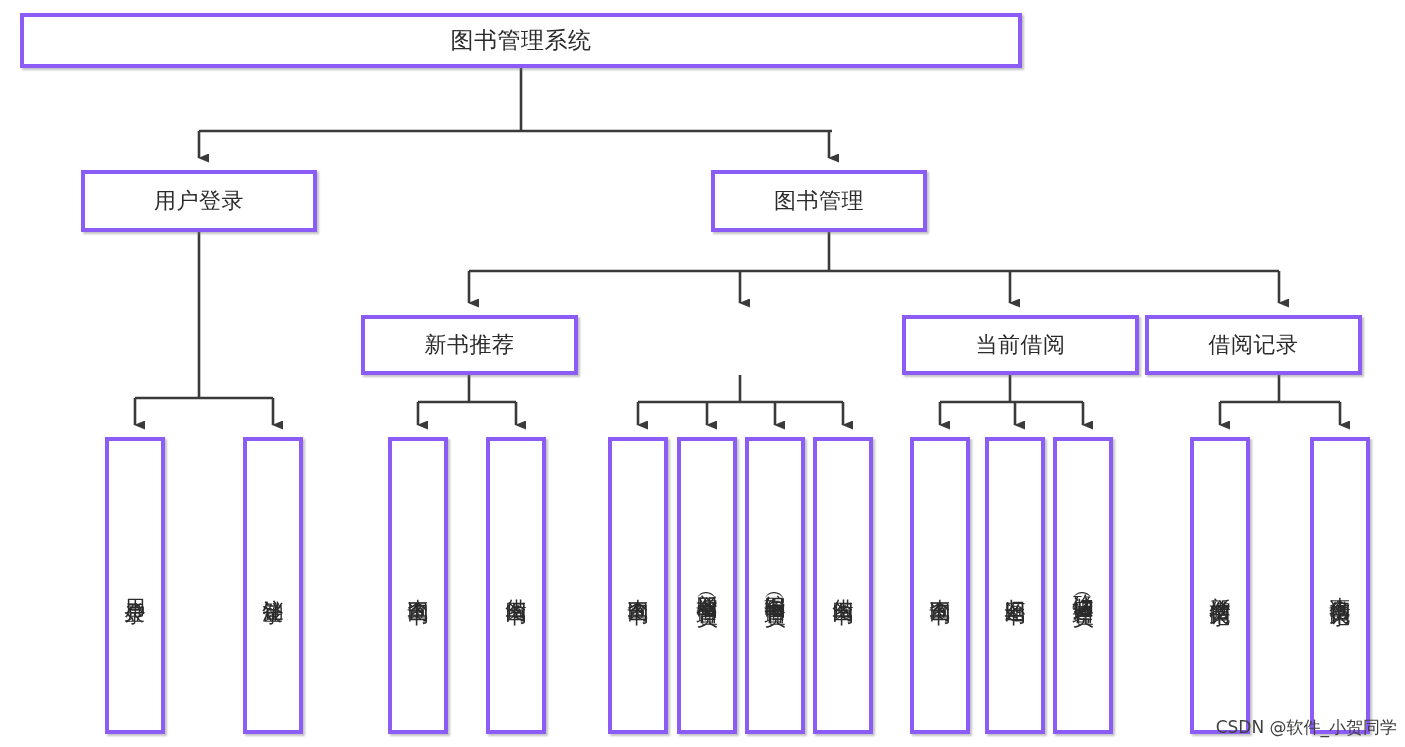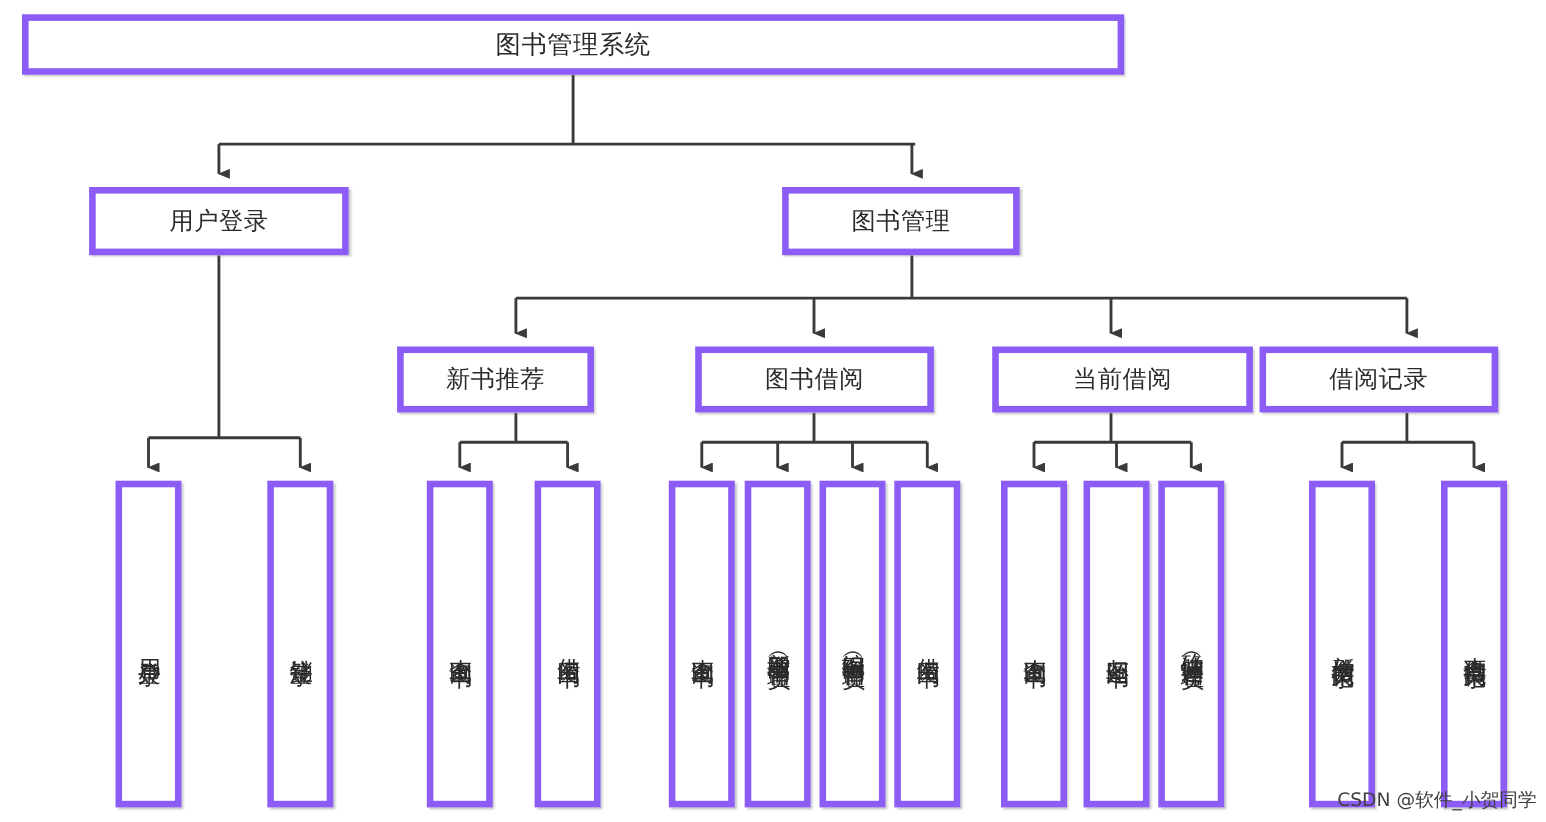--- a/index.html
+++ b/index.html
@@ -22,21 +22,21 @@
     position: absolute;
     left: 0;
     top: 0;
     width: 1405px;
     height: 747px;
   }
   .node-box {
     position: absolute;
     box-sizing: border-box;
     background: #ffffff;
-    border: 6px solid #8b5cf6;
+    border: 4px solid #8b5cf6;
     box-shadow: 2px 2px 2px rgba(120,120,120,0.45);
     display: flex;
     align-items: center;
     justify-content: center;
     overflow: hidden;
   }
   .node-label {
     color: #2b2b2b;
     font-size: 22px;
     line-height: 1.18;
@@ -139,25 +139,22 @@
     <span class="node-label">图书管理系统</span>
   </div>
 
   <div class="node-box" style="left: 81px; top: 170px; width: 236px; height: 62px;">
     <span class="node-label">用户登录</span>
   </div>
   <div class="node-box" style="left: 711px; top: 170px; width: 216px; height: 62px;">
     <span class="node-label">图书管理</span>
   </div>
 
-  <div class="node-box" style="left: 361px; top: 315px; width: 179px; height: 60px;">
+  <div class="node-box" style="left: 361px; top: 315px; width: 217px; height: 60px;">
     <span class="node-label">新书推荐</span>
-  </div>
-  <div class="node-box" style="left: 632px; top: 315px; width: 217px; height: 60px;">
-    <span class="node-label">图书借阅</span>
   </div>
   <div class="node-box" style="left: 902px; top: 315px; width: 237px; height: 60px;">
     <span class="node-label">当前借阅</span>
   </div>
   <div class="node-box" style="left: 1145px; top: 315px; width: 217px; height: 60px;">
     <span class="node-label">借阅记录</span>
   </div>
 
   <div class="node-box vertical" style="left: 105px; top: 437px; width: 60px; height: 297px;">
     <span class="node-label">用户登录</span>

